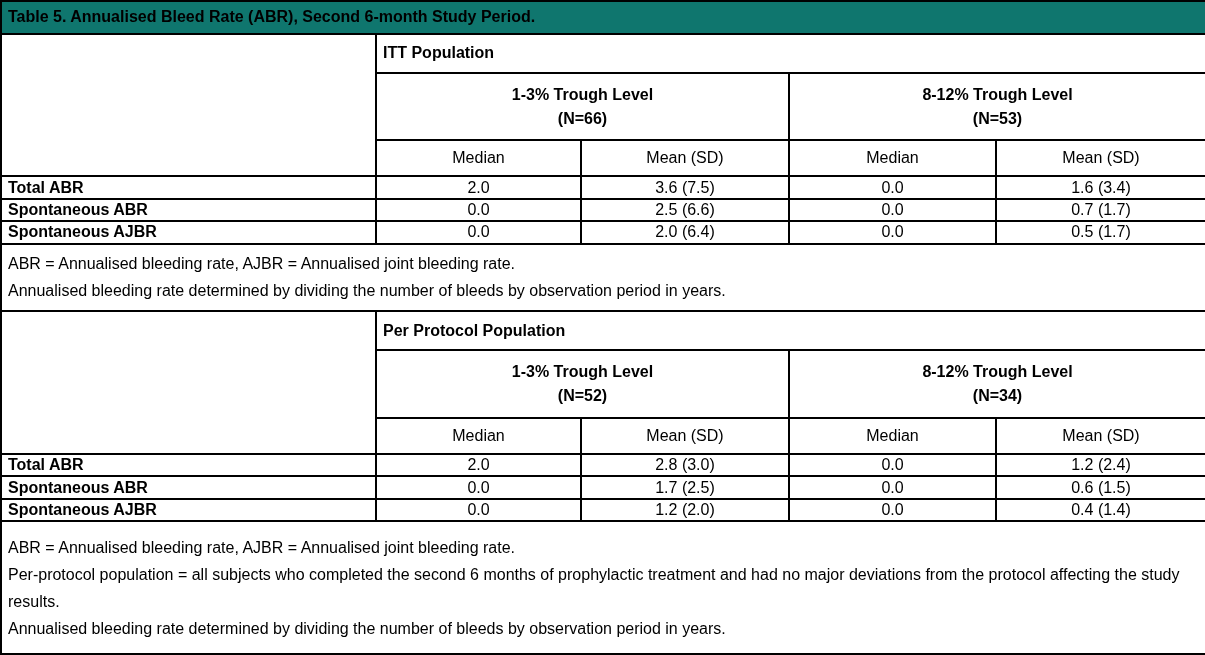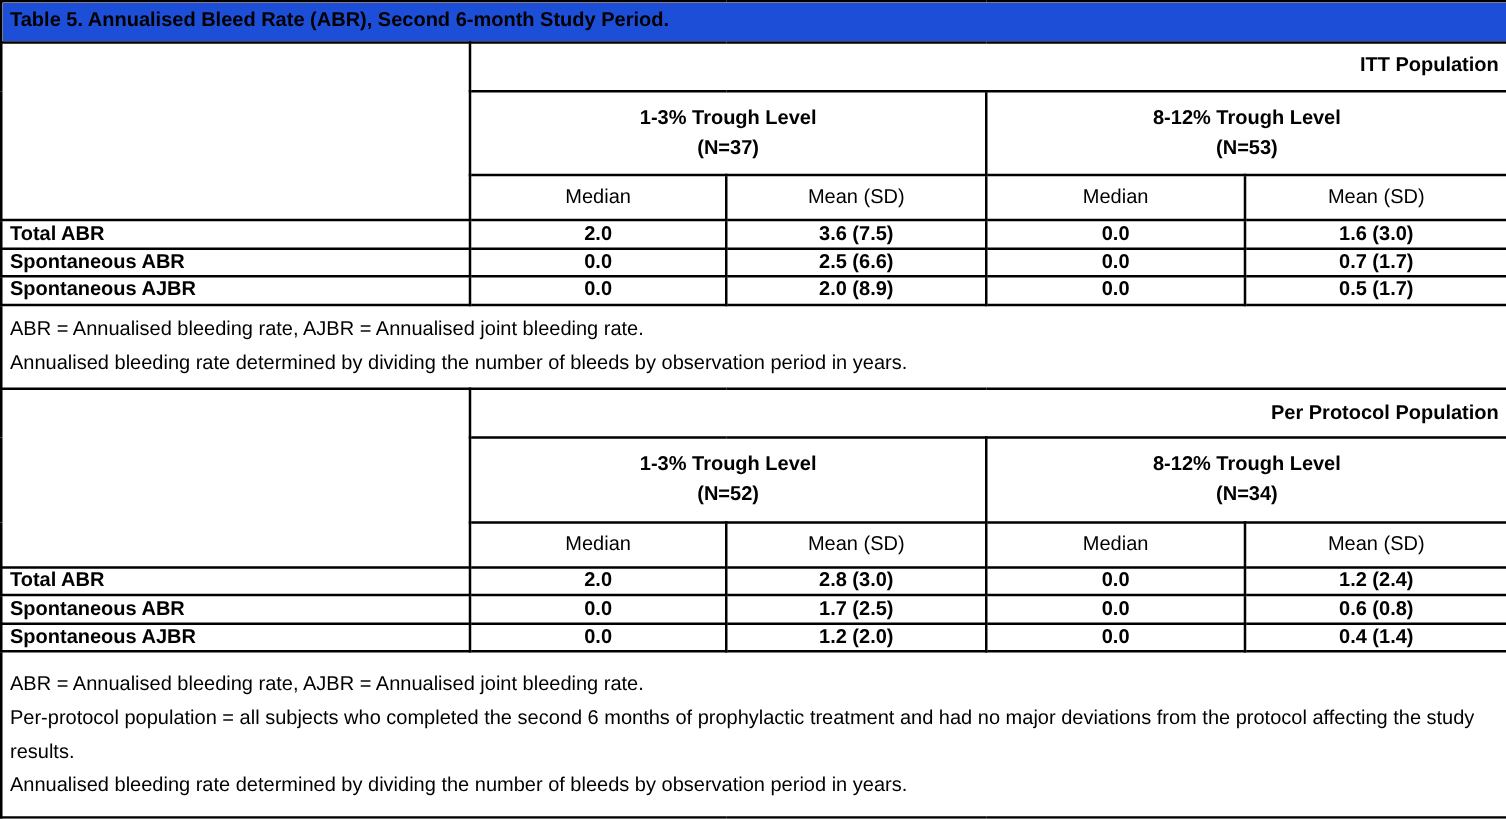--- a/index.html
+++ b/index.html
@@ -16,34 +16,34 @@
     table-layout: fixed;
     background: #ffffff;
   }
   table.abr td {
     border: 2px solid #000000;
     padding: 0 6px;
     font-size: 16px;
     overflow: hidden;
   }
   td.title-cell {
-    background: #1d4ed8;
+    background: #0f766e;
     font-weight: bold;
     font-size: 16px;
     text-align: left;
     vertical-align: middle;
     height: 29px;
     padding-left: 8px;
   }
   td.stub-cell {
     background: #ffffff;
   }
   td.pop-cell {
     font-weight: bold;
-    text-align: right;
+    text-align: left;
     vertical-align: middle;
     height: 35px;
     margin-top: 16px;
   }
   td.trough-cell {
     font-weight: bold;
     text-align: center;
     vertical-align: middle;
     height: 60px;
     line-height: 24px;
@@ -54,21 +54,21 @@
     vertical-align: middle;
     height: 32px;
   }
   td.rowlabel-cell {
     font-weight: bold;
     text-align: left;
     vertical-align: middle;
     height: 16px;
   }
   td.value-cell {
-    font-weight: bold;
+    font-weight: normal;
     text-align: center;
     vertical-align: middle;
     height: 14px;
     margin-top: 12px;
   }
   td.footnote-cell {
     font-weight: normal;
     text-align: left;
     vertical-align: middle;
     padding: 3px 8px;
@@ -97,52 +97,52 @@
     <td class="title-cell" colspan="5">Table 5. Annualised Bleed Rate (ABR), Second 6-month Study Period.</td>
   </tr>
 
   <tr>
     <td class="stub-cell" rowspan="3"></td>
     <td class="pop-cell" colspan="4">ITT Population</td>
   </tr>
   <tr>
     <td class="trough-cell" colspan="2">
       <span>1-3% Trough Level</span><br>
-      <span>(N=37)</span>
+      <span>(N=66)</span>
     </td>
     <td class="trough-cell" colspan="2">
       <span>8-12% Trough Level</span><br>
       <span>(N=53)</span>
     </td>
   </tr>
   <tr>
     <td class="stat-cell">Median</td>
     <td class="stat-cell">Mean (SD)</td>
     <td class="stat-cell">Median</td>
     <td class="stat-cell">Mean (SD)</td>
   </tr>
 
   <tr>
     <td class="rowlabel-cell">Total ABR</td>
     <td class="value-cell">2.0</td>
     <td class="value-cell">3.6 (7.5)</td>
     <td class="value-cell">0.0</td>
-    <td class="value-cell">1.6 (3.0)</td>
+    <td class="value-cell">1.6 (3.4)</td>
   </tr>
   <tr>
     <td class="rowlabel-cell">Spontaneous ABR</td>
     <td class="value-cell">0.0</td>
     <td class="value-cell">2.5 (6.6)</td>
     <td class="value-cell">0.0</td>
     <td class="value-cell">0.7 (1.7)</td>
   </tr>
   <tr>
     <td class="rowlabel-cell">Spontaneous AJBR</td>
     <td class="value-cell">0.0</td>
-    <td class="value-cell">2.0 (8.9)</td>
+    <td class="value-cell">2.0 (6.4)</td>
     <td class="value-cell">0.0</td>
     <td class="value-cell">0.5 (1.7)</td>
   </tr>
 
   <tr>
     <td class="footnote-cell footnote-cell-1" colspan="5">
       <div class="footnote-line">ABR = Annualised bleeding rate, AJBR = Annualised joint bleeding rate.</div>
       <div class="footnote-line">Annualised bleeding rate determined by dividing the number of bleeds by observation period in years.</div>
     </td>
   </tr>
@@ -173,21 +173,21 @@
     <td class="value-cell">2.0</td>
     <td class="value-cell">2.8 (3.0)</td>
     <td class="value-cell">0.0</td>
     <td class="value-cell">1.2 (2.4)</td>
   </tr>
   <tr>
     <td class="rowlabel-cell">Spontaneous ABR</td>
     <td class="value-cell">0.0</td>
     <td class="value-cell">1.7 (2.5)</td>
     <td class="value-cell">0.0</td>
-    <td class="value-cell">0.6 (0.8)</td>
+    <td class="value-cell">0.6 (1.5)</td>
   </tr>
   <tr>
     <td class="rowlabel-cell">Spontaneous AJBR</td>
     <td class="value-cell">0.0</td>
     <td class="value-cell">1.2 (2.0)</td>
     <td class="value-cell">0.0</td>
     <td class="value-cell">0.4 (1.4)</td>
   </tr>
 
   <tr>

